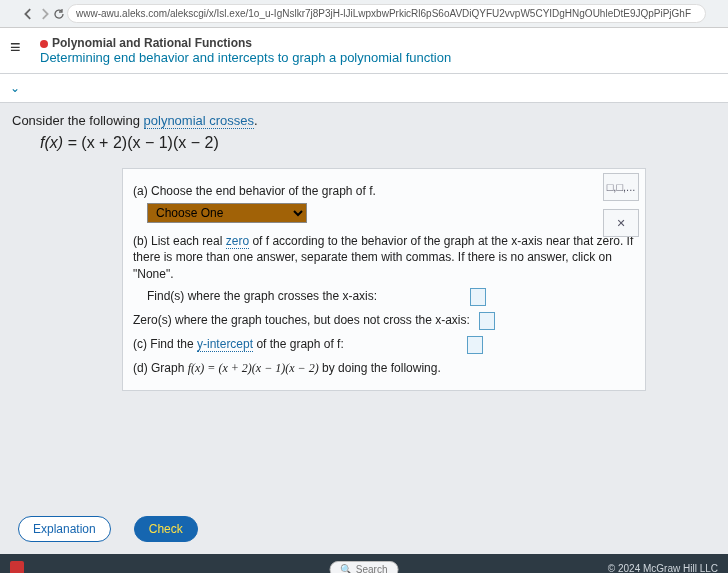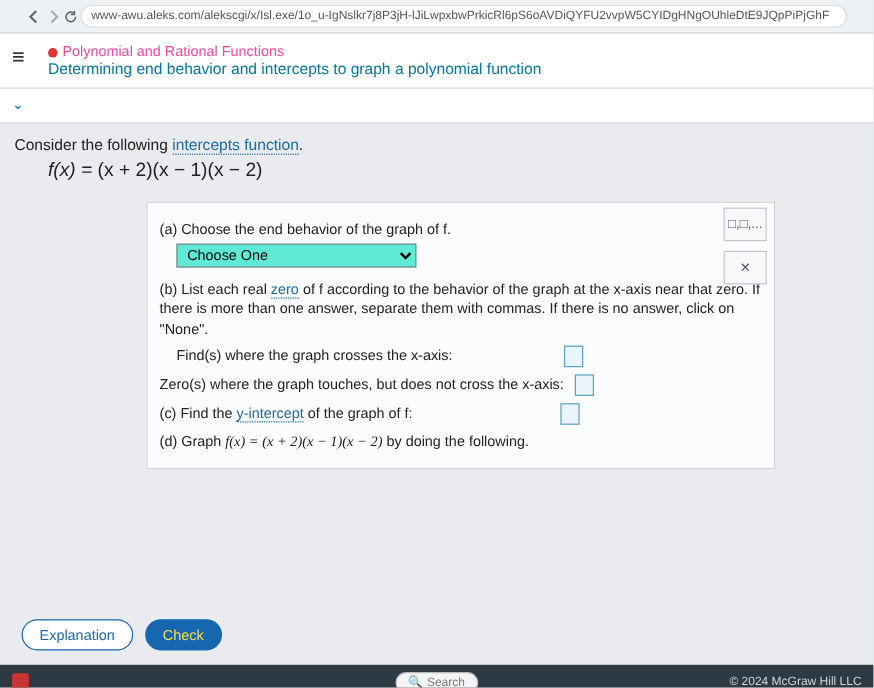--- a/index.html
+++ b/index.html
@@ -3,36 +3,36 @@
 <meta charset="utf-8">
 <style>
   *{box-sizing:border-box;margin:0;padding:0;font-family:Arial,Helvetica,sans-serif}
   body{width:728px;height:573px;overflow:hidden;background:#d8dde2;position:relative}
   .chrome{height:28px;background:#eef1f3;display:flex;align-items:center;padding:0 22px;gap:1px;border-bottom:1px solid #ccc}
   .nav-ico{width:14px;height:14px;color:#555;display:flex;align-items:center;justify-content:center}
   .url{flex:1;font-size:10px;color:#555;background:#fff;border:1px solid #ddd;border-radius:12px;padding:3px 8px;white-space:nowrap;overflow:hidden}
   .hdr{background:#fff;border-bottom:1px solid #d0d3d7;padding:8px 10px;display:flex;align-items:flex-start;gap:10px}
   .menu-ico{width:20px;color:#333;font-size:18px;line-height:1;margin-top:2px}
   .bc{font-size:12px}
-  .bc .cat{color:#ec4899;font-weight:400}
+  .bc .cat{color:#404040;font-weight:700}
   .bc .dot{display:inline-block;width:8px;height:8px;background:#d33;border-radius:50%;margin-right:4px;vertical-align:middle}
   .bc .title{color:#0077a3;font-weight:400;font-size:13px}
   .subhdr{background:#fff;padding:4px 10px 6px;border-bottom:1px solid #d0d3d7}
   .chev{display:inline-block;color:#0077a3;font-size:12px;transform:translateY(0)}
   .page{background:#e9ebee;padding:10px 12px 60px;position:relative;height:calc(573px - 28px - 44px - 22px)}
   .intro{font-size:13px;color:#222;margin-bottom:6px}
   .term{color:#1a6aa3;border-bottom:1px dotted #1a6aa3}
   .func{font-family:'Times New Roman',serif;font-size:16px;font-style:italic;color:#222;margin:4px 0 10px 28px}
   .card{background:#fbfcfd;border:1px solid #cfd3d8;margin-left:110px;margin-right:70px;padding:8px 10px;font-size:12px;color:#222;position:relative}
   .card .row{margin:6px 0;line-height:1.35}
-  .sel{width:200px;font-size:12px;border:1px solid #888;background:#5eead4;padding:1px 4px;margin:4px 0 4px 14px}
+  .sel{width:160px;font-size:12px;border:1px solid #888;background:#a16207;padding:1px 4px;margin:4px 0 4px 14px}
   .ansbox{display:inline-block;width:16px;height:18px;border:1px solid #5aa0c8;background:#eaf4fb;vertical-align:middle;margin-left:6px}
   .side{position:absolute;right:6px;top:4px;display:flex;flex-direction:column;gap:8px}
   .tool{width:36px;height:28px;border:1px solid #c3c7cd;background:#f6f8fa;display:flex;align-items:center;justify-content:center;font-size:11px;color:#556}
-  .btns{position:absolute;left:18px;bottom:40px;display:flex;gap:10px}
+  .btns{position:absolute;left:18px;bottom:40px;display:flex;gap:23px}
   .btn{border-radius:16px;padding:5px 14px;font-size:12px;border:1px solid #1666b0;cursor:pointer}
   .btn.explain{background:#fff;color:#1666b0}
   .btn.check{background:#1666b0;color:#fde047}
   .foot{position:absolute;left:0;right:0;bottom:0;height:28px;background:#2d3a44;display:flex;align-items:center;justify-content:space-between;padding:0 10px;font-size:10px;color:#cfd6dc}
   .brand{display:flex;align-items:center;gap:4px}
   .brand .logo{width:14px;height:14px;background:#c33;border-radius:2px}
   .srch{position:absolute;left:50%;bottom:4px;transform:translateX(-50%);background:#f3f4f6;border:1px solid #bbb;border-radius:12px;font-size:10px;color:#777;padding:2px 10px}
   .fi{font-style:italic;font-family:'Times New Roman',serif}
 </style>
 </head>
@@ -65,21 +65,21 @@
     <div class="title">Determining end behavior and intercepts to graph a polynomial function</div>
   </div>
 </div>
 <div class="subhdr">
   <span class="chev">⌄</span>
 </div>
 
 <div class="page">
 
   <div class="intro">
-    <span>Consider the following </span><span class="term">intercepts function</span><span>.</span>
+    <span>Consider the following </span><span class="term">polynomial crosses</span><span>.</span>
   </div>
   <div class="func">
     <span>f(x) = </span><span style="font-style:normal">(x + 2)(x − 1)(x − 2)</span>
   </div>
 
   <div style="height:6px"></div>
 
   <div class="card">
     <div class="side">
       <div class="tool">□,□,...</div>

